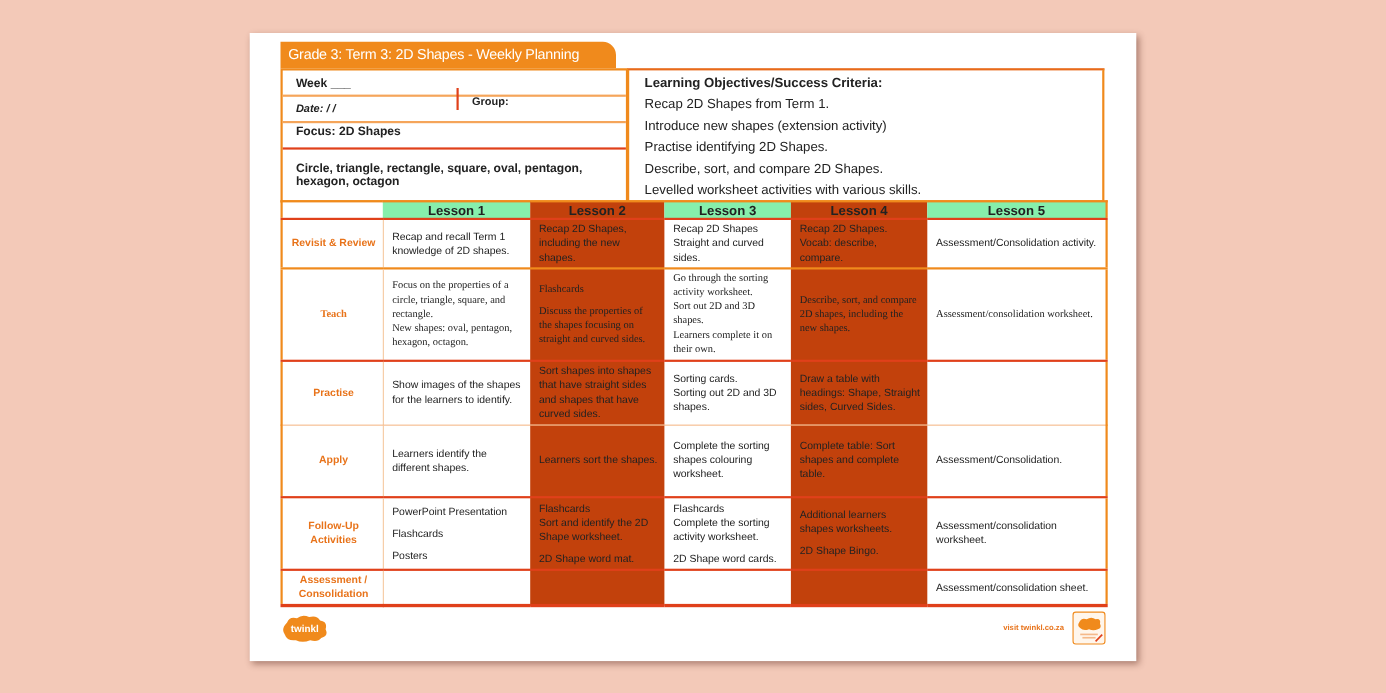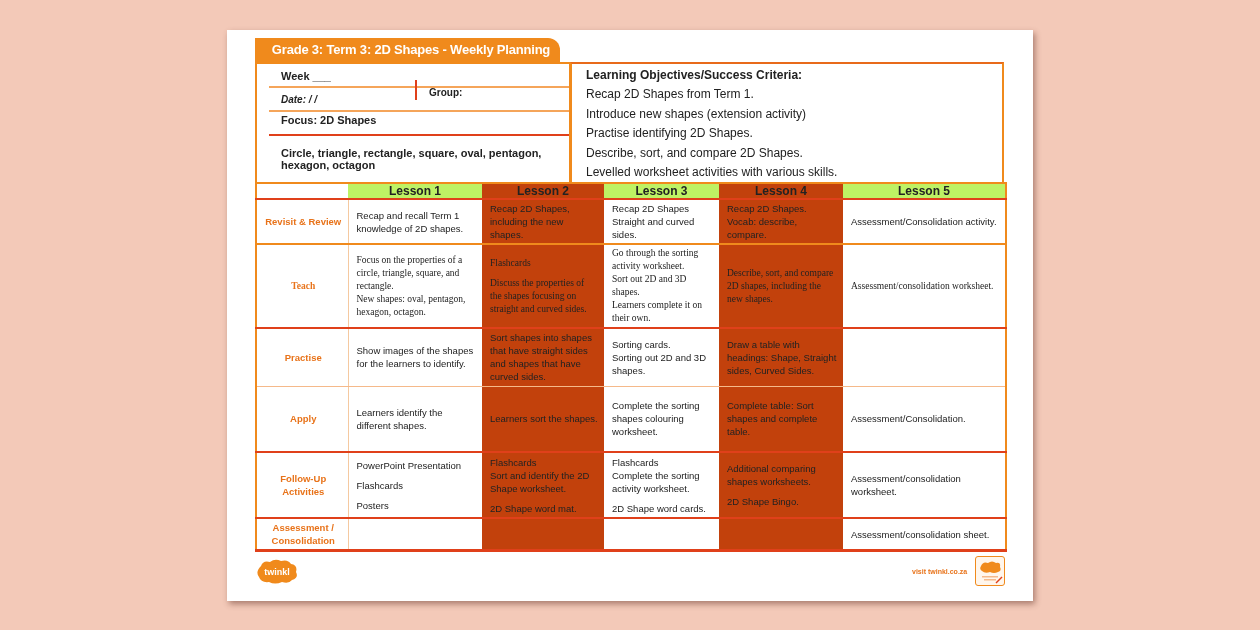--- a/index.html
+++ b/index.html
@@ -16,38 +16,36 @@
     background: #ffffff;
     box-shadow: 2px 3px 6px rgba(80,30,20,0.45);
   }
   .title-tab {
     position: absolute;
     left: 28px; top: 8px;
     width: 305px; height: 24px;
     background: #f08a1c;
     border-radius: 0 12px 0 0;
     color: #ffffff;
-    font-weight: bold;
+    font-weight: normal;
     font-size: 13px;
     padding: 4px 0 0 7px;
     letter-spacing: -0.2px;
-    text-align: center;
   }
   .top-left {
     position: absolute;
     left: 28px; top: 32px;
     width: 315px; height: 122px;
     border: 2px solid #f08a1c;
     border-right: 1px solid #f08a1c;
   }
   .tl-row {
     position: absolute; left: 0; right: 0;
     font-size: 11px; font-weight: bold; color: #222;
     padding-left: 12px;
-    margin-left: 12px;
   }
   .tl-week { top: 0; height: 24px; padding-top: 6px; border-bottom: 2px solid #f5a55a; }
   .tl-date { top: 24px; height: 24px; padding-top: 6px; border-bottom: 2px solid #f5a55a; font-size: 10px; font-style: italic; }
   .tl-group {
     position: absolute; left: 158px; top: 16px; width: 155px; height: 20px;
     border-left: 2px solid #e0401a;
     font-size: 10px; font-weight: bold; color: #222;
     padding: 7px 0 0 12px;
   }
   .tl-focus { top: 44px; height: 28px; padding-top: 6px; border-bottom: 2px solid #e0401a; }
@@ -71,21 +69,21 @@
     table-layout: fixed;
     border: 2px solid #f08a1c;
     border-bottom: 3px solid #e0401a;
   }
   .plan th {
     height: 16px;
     font-size: 12px; font-weight: bold; color: #222;
     border-bottom: 2px solid #e0401a;
   }
   .plan th.c-blank { background: #ffffff; }
-  .plan th.c-odd { background: #bef264; }
+  .plan th.c-odd { background: #86efac; }
   .plan th.c-even { background: #c2410c; }
   .plan td {
     font-size: 9.5px; color: #222;
     vertical-align: middle;
     padding: 2px 6px 2px 8px;
     line-height: 13px;
     border-bottom: 1px solid #f5b98a;
   }
   .plan tr.r-teach td { border-bottom: 2px solid #e0401a; font-family: Liberation Serif, serif; }
   .plan tr.r-revisit td { border-bottom: 2px solid #f08a1c; }
@@ -244,21 +242,21 @@
             <p>Flashcards</p>
             <p>Sort and identify the 2D Shape worksheet.</p>
             <p class="gap">2D Shape word mat.</p>
           </td>
         <td>
             <p>Flashcards</p>
             <p>Complete the sorting activity worksheet.</p>
             <p class="gap">2D Shape word cards.</p>
           </td>
         <td class="shade">
-            <p>Additional comparing shapes worksheets.</p>
+            <p>Additional learners shapes worksheets.</p>
             <p class="gap">2D Shape Bingo.</p>
           </td>
         <td>
             <p>Assessment/consolidation worksheet.</p>
           </td>
       </tr>
       <tr class="r-assess" style="height:32px">
         <td class="row-label">Assessment / Consolidation</td>
         <td></td>
         <td class="shade"></td>

